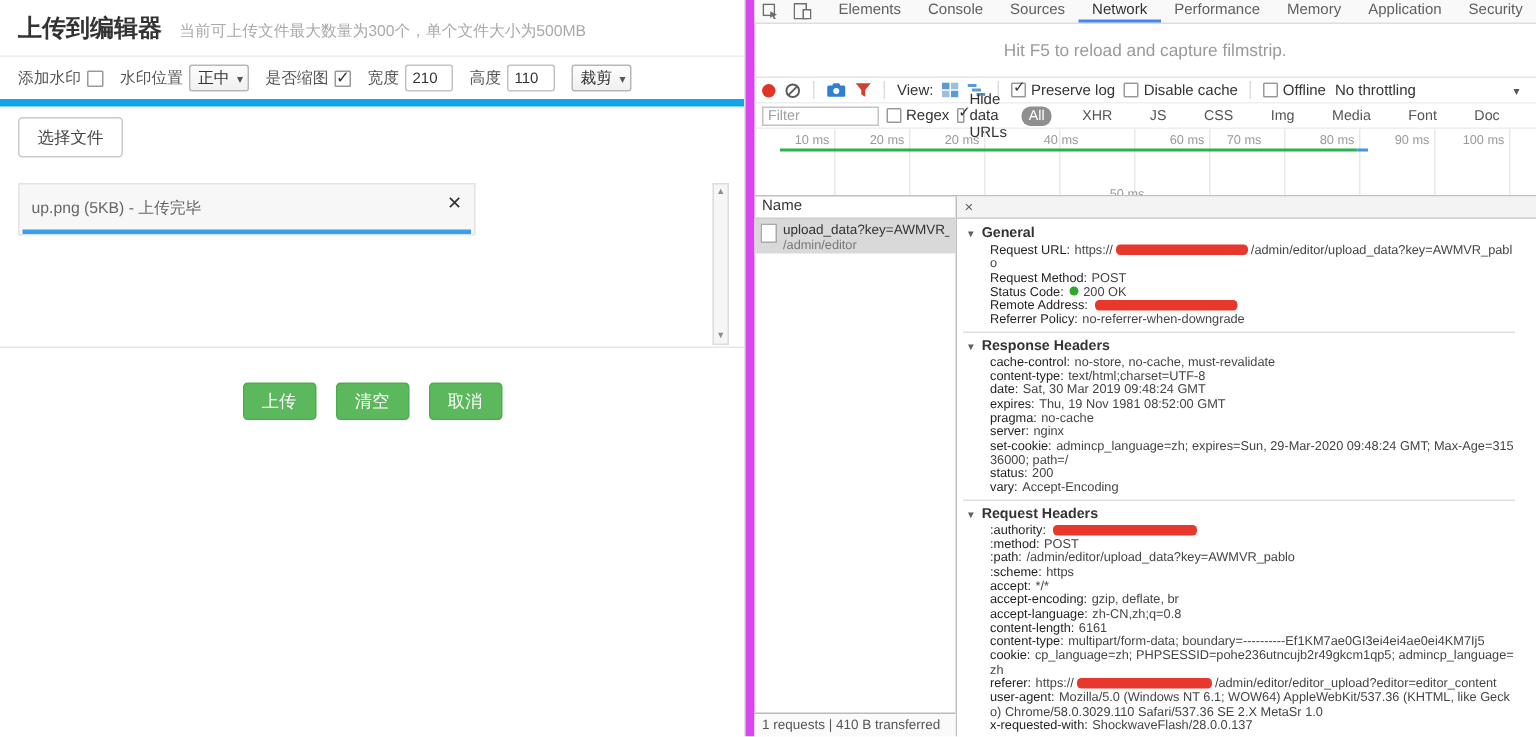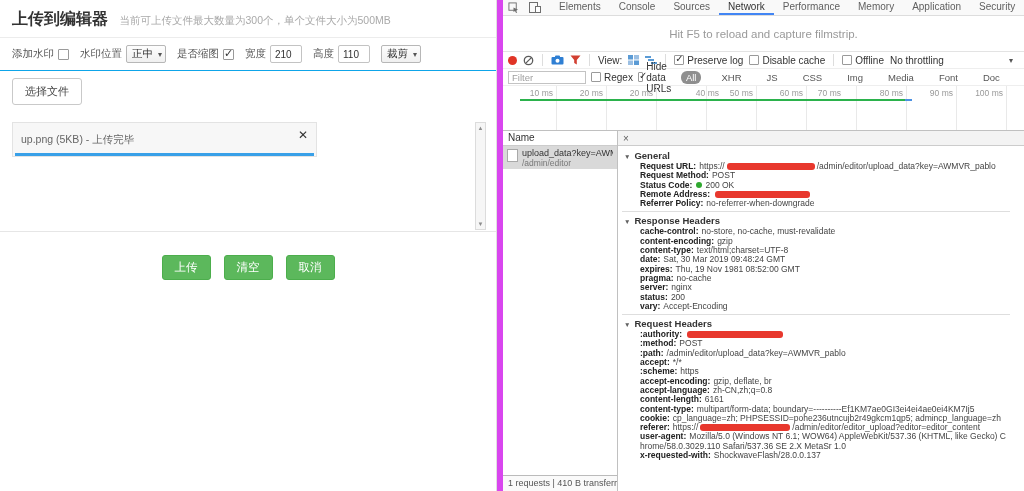--- a/index.html
+++ b/index.html
@@ -5,21 +5,21 @@
   * { margin:0; padding:0; box-sizing:border-box; }
   html,body { width:1024px; height:491px; overflow:hidden; background:#fff;
               font-family:"Liberation Sans","DejaVu Sans",sans-serif; }
   .stage { position:relative; width:1024px; height:491px; background:#fff; }
 
   
   .page { position:absolute; left:0; top:0; width:497px; height:491px; background:#fff; border-right:1px solid #e0e0e0; }
   .lp-header { padding:9px 12px 7px; border-bottom:1px solid #ececec; }
   .lp-title { font-size:16px; font-weight:bold; color:#333; }
   .lp-sub { font-size:10.5px; color:#a9a9a9; margin-left:7px; }
-  .lp-form { display:flex; align-items:center; padding:7px 12px; border-bottom:1px solid #0ea5e9; height:33px; white-space:nowrap; }
+  .lp-form { display:flex; align-items:center; padding:7px 12px; border-bottom:5px solid #0ea5e9; height:33px; white-space:nowrap; }
   .lp-form .lab { font-size:10.5px; color:#555; margin-right:4px; }
   .gap { margin-left:11px; }
   .cb { display:inline-block; width:11px; height:11px; border:1px solid #9a9a9a; border-radius:1px; background:#fff; position:relative; vertical-align:-2px; }
   .cb.checked::after { content:"✓"; position:absolute; left:0px; top:-3px; font-size:11px; color:#333; font-weight:bold; }
   .fsel { display:inline-flex; align-items:center; justify-content:space-between; min-width:40px; height:18px; border:1px solid #b7b7b7; border-radius:2px; background:linear-gradient(#fdfdfd,#f0f0f0); font-size:10.5px; color:#333; padding:0 3px 0 5px; }
   .fsel .caret { font-size:8px; color:#555; margin-left:4px; }
   .num { width:32px; height:18px; border:1px solid #c3c3c3; border-radius:2px; font-size:10px; color:#333; padding:0 4px; font-family:inherit; }
   .lp-choose { padding:7px 12px 8px; }
   .choose-btn { font-size:11px; color:#444; background:#fff; border:1px solid #c9c9c9; border-radius:3px; padding:5px 12px; font-family:inherit; }
   .lp-files { position:relative; height:119px; border-bottom:1px solid #e6e6e6; }
@@ -57,39 +57,39 @@
   .filter-input::placeholder { color:#9f9f9f; }
   .pill { font-size:9.5px; color:#555; padding:1px 5px; border-radius:6px; }
   .pill.active { background:#8f8f8f; color:#fff; }
 
   .dt-overview { position:relative; height:45px; border-bottom:1px solid #c0c0c0; overflow:hidden; }
   .ov-line { position:absolute; top:0; bottom:0; width:1px; background:#e9e9e9; }
   .ov-lab { position:absolute; top:2px; width:44px; text-align:right; font-size:8.5px; color:#999; }
   .tl-bar { position:absolute; height:2px; top:13px; }
 
   .dt-main { flex:1; display:flex; min-height:0; position:relative; }
-  .dt-names { width:115px; border-right:1px solid #c0c0c0; display:flex; flex-direction:column; }
+  .dt-names { width:135px; border-right:1px solid #c0c0c0; display:flex; flex-direction:column; }
   .name-header { height:15px; border-bottom:1px solid #ccc; font-size:10px; color:#333; padding:1px 5px; }
   .req-row { background:#d9d9d9; padding:2px 4px; height:23px; overflow:hidden; }
   .doc-icon { float:left; width:11px; height:13px; background:#fff; border:1px solid #a9a9a9; margin:1px 4px 0 0; }
   .req-name { font-size:9px; color:#333; white-space:nowrap; overflow:hidden; }
   .req-path { font-size:8.5px; color:#777; margin-left:15px; white-space:nowrap; overflow:hidden; }
   .names-fill { flex:1; }
   .dt-summary { height:16px; border-top:1px solid #bbb; font-size:9px; color:#555; padding:2px 5px; background:#fafafa; white-space:nowrap; overflow:hidden; }
 
   .dt-details { flex:1; display:flex; flex-direction:column; min-width:0; }
   .ddtabs { height:15px; background:#f3f3f3; border-bottom:1px solid #ccc; display:flex; align-items:stretch; font-size:9.5px; }
   .dclose { display:flex; align-items:center; padding:0 5px; color:#5f5f5f; font-size:10px; }
   .ddtab { display:flex; align-items:center; padding:0 6px; color:#333; }
   .ddtab.active { background:#fff; border-left:1px solid #ccc; border-right:1px solid #ccc; margin-bottom:-1px; }
   .dcontent { flex:1; overflow:hidden; padding:3px 14px 0 4px; }
   .sec-head { display:flex; align-items:baseline; font-size:9.5px; font-weight:bold; color:#333; padding:1px 0 1px 2px; }
   .sec-head .tri { font-size:6.5px; color:#616161; margin-right:4px; font-weight:normal; }
   .hline { padding-left:18px; font-size:8.5px; line-height:9.3px; color:#444; word-break:break-all; }
-  .hname { font-weight:bold; color:#222; margin-right:3px; }
+  .hname { font-weight:normal; color:#222; margin-right:3px; }
   .hdot { display:inline-block; width:6px; height:6px; border-radius:50%; margin:0 3px 0 1px; vertical-align:-0.5px; }
   .redact { display:inline-block; height:7px; border-radius:3px; background:var(--red,#e8382e); vertical-align:-1px; margin:0 2px; }
   .sec-sep { border-top:1px solid #dedede; margin:3px 0 2px; }
 
   svg { display:block; }
 </style>
 </head>
 <body>
 
 <div class="stage">
@@ -263,21 +263,21 @@
     <div class="dt-overview" id="overview">
         <div class="ov-line" style="left: 53px;"></div>
         <span class="ov-lab" style="left: 6px;">10 ms</span>
         <div class="ov-line" style="left: 103px;"></div>
         <span class="ov-lab" style="left: 56px;">20 ms</span>
         <div class="ov-line" style="left: 153px;"></div>
         <span class="ov-lab" style="left: 106px;">20 ms</span>
         <div class="ov-line" style="left: 203px;"></div>
         <span class="ov-lab" style="left: 172px;">40 ms</span>
         <div class="ov-line" style="left: 253px;"></div>
-        <span class="ov-lab" style="left: 206px;">50 ms</span>
+        <span class="ov-lab" style="left: 216px; margin-top: 36px;">50 ms</span>
         <div class="ov-line" style="left: 303px;"></div>
         <span class="ov-lab" style="left: 256px;">60 ms</span>
         <div class="ov-line" style="left: 353px;"></div>
         <span class="ov-lab" style="left: 294px;">70 ms</span>
         <div class="ov-line" style="left: 403px;"></div>
         <span class="ov-lab" style="left: 356px;">80 ms</span>
         <div class="ov-line" style="left: 453px;"></div>
         <span class="ov-lab" style="left: 406px;">90 ms</span>
         <div class="ov-line" style="left: 503px;"></div>
         <span class="ov-lab" style="left: 456px;">100 ms</span>
@@ -310,38 +310,38 @@
             <div class="hline"><span class="hname">Request Method:</span><span class="hval">POST</span></div>
             <div class="hline"><span class="hname">Status Code:</span><span class="hdot" style="background: rgb(47, 168, 47);"></span><span class="hval">200 OK</span></div>
             <div class="hline"><span class="hname">Remote Address:</span><span class="redact" style="width: 95px;"></span></div>
             <div class="hline"><span class="hname">Referrer Policy:</span><span class="hval">no-referrer-when-downgrade</span></div>
             <div class="sec-sep"></div>
             <div class="sec-head">
               <span class="tri">▼</span>
               <span>Response Headers</span>
             </div>
             <div class="hline"><span class="hname">cache-control:</span><span class="hval">no-store, no-cache, must-revalidate</span></div>
-            <div class="hline"><span class="hname">content-encoding:</span><span class="hval">gzip</span></div>
             <div class="hline"><span class="hname">content-type:</span><span class="hval">text/html;charset=UTF-8</span></div>
             <div class="hline"><span class="hname">date:</span><span class="hval">Sat, 30 Mar 2019 09:48:24 GMT</span></div>
             <div class="hline"><span class="hname">expires:</span><span class="hval">Thu, 19 Nov 1981 08:52:00 GMT</span></div>
             <div class="hline"><span class="hname">pragma:</span><span class="hval">no-cache</span></div>
             <div class="hline"><span class="hname">server:</span><span class="hval">nginx</span></div>
+            <div class="hline"><span class="hname">set-cookie:</span><span class="hval">admincp_language=zh; expires=Sun, 29-Mar-2020 09:48:24 GMT; Max-Age=31536000; path=/</span></div>
             <div class="hline"><span class="hname">status:</span><span class="hval">200</span></div>
             <div class="hline"><span class="hname">vary:</span><span class="hval">Accept-Encoding</span></div>
             <div class="sec-sep"></div>
             <div class="sec-head">
               <span class="tri">▼</span>
               <span>Request Headers</span>
             </div>
             <div class="hline"><span class="hname">:authority:</span><span class="redact" style="width: 96px;"></span></div>
             <div class="hline"><span class="hname">:method:</span><span class="hval">POST</span></div>
             <div class="hline"><span class="hname">:path:</span><span class="hval">/admin/editor/upload_data?key=AWMVR_pablo</span></div>
+            <div class="hline"><span class="hname">:scheme:</span><span class="hval">https</span></div>
             <div class="hline"><span class="hname">accept:</span><span class="hval">*/*</span></div>
-            <div class="hline"><span class="hname">:scheme:</span><span class="hval">https</span></div>
             <div class="hline"><span class="hname">accept-encoding:</span><span class="hval">gzip, deflate, br</span></div>
             <div class="hline"><span class="hname">accept-language:</span><span class="hval">zh-CN,zh;q=0.8</span></div>
             <div class="hline"><span class="hname">content-length:</span><span class="hval">6161</span></div>
             <div class="hline"><span class="hname">content-type:</span><span class="hval">multipart/form-data; boundary=----------Ef1KM7ae0GI3ei4ei4ae0ei4KM7Ij5</span></div>
             <div class="hline"><span class="hname">cookie:</span><span class="hval">cp_language=zh; PHPSESSID=pohe236utncujb2r49gkcm1qp5; admincp_language=zh</span></div>
             <div class="hline"><span class="hname">referer:</span><span class="hval">https://</span><span class="redact" style="width: 90px;"></span><span class="hval">/admin/editor/editor_upload?editor=editor_content</span></div>
             <div class="hline"><span class="hname">user-agent:</span><span class="hval">Mozilla/5.0 (Windows NT 6.1; WOW64) AppleWebKit/537.36 (KHTML, like Gecko) Chrome/58.0.3029.110 Safari/537.36 SE 2.X MetaSr 1.0</span></div>
             <div class="hline"><span class="hname">x-requested-with:</span><span class="hval">ShockwaveFlash/28.0.0.137</span></div>
           </div>
       </div>

